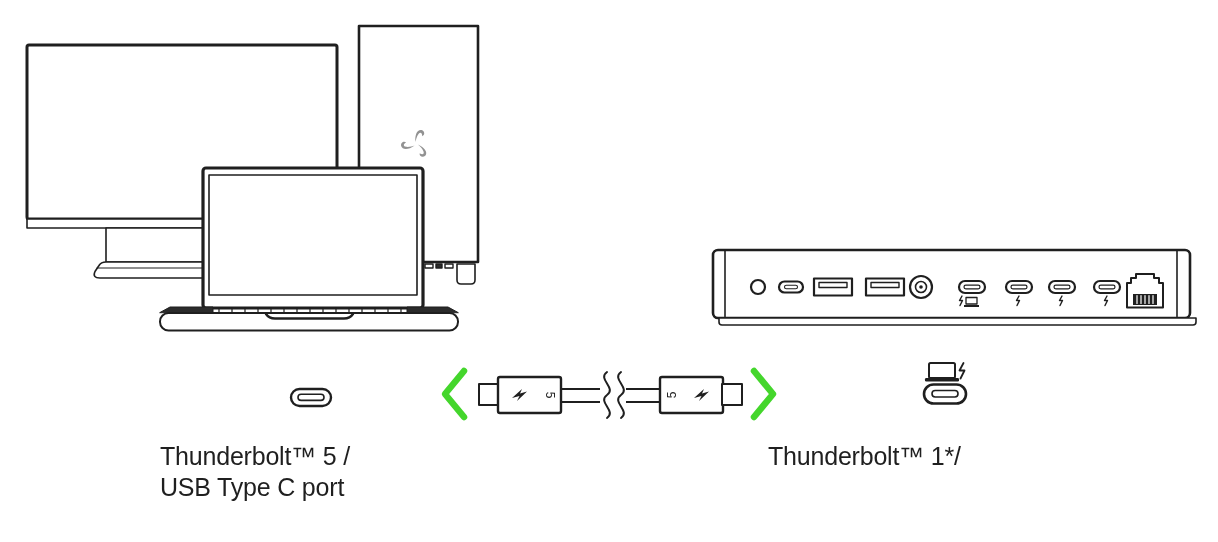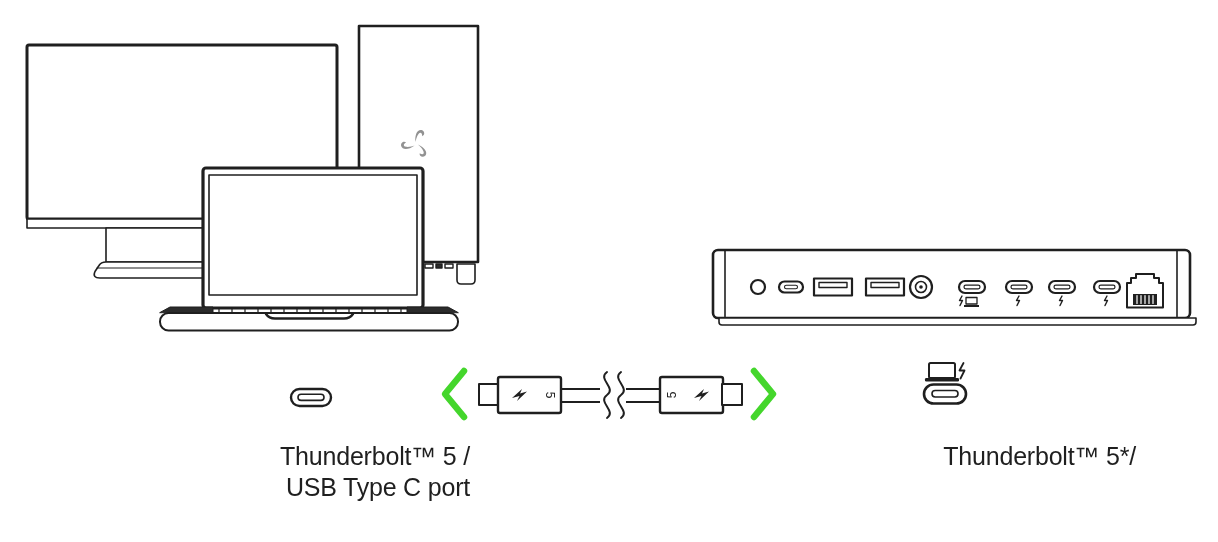--- a/index.html
+++ b/index.html
@@ -6,21 +6,21 @@
   .stage{
     position:relative;
     width:1218px;height:542px;
     background:#ffffff;
     font-family:"Liberation Sans", sans-serif;
     overflow:hidden;
   }
   .diagram-svg{position:absolute;left:0;top:0;}
   .port-label{
     position:absolute;
-    text-align:right;
+    text-align:left;
     color:#1f1f1f;
     font-size:25px;
     line-height:31px;
     letter-spacing:-0.2px;
   }
   .port-label span{display:block;}
   .label-left{left:160px;top:441px;width:310px;}
   .label-right{left:768px;top:441px;width:368px;}
 </style>
 </head>
@@ -165,16 +165,16 @@
       <rect x="932" y="390.5" width="26" height="6.5" rx="3.2" stroke-width="1.6"></rect>
     </g>
   </svg>
 
   <div class="port-label label-left">
     <span>Thunderbolt™ 5 /</span>
     <span>USB Type C port</span>
   </div>
 
   <div class="port-label label-right">
-    <span>Thunderbolt™ 5*/</span>
+    <span>Thunderbolt™ 1*/</span>
   </div>
 
 </div>
 
 </body></html>

